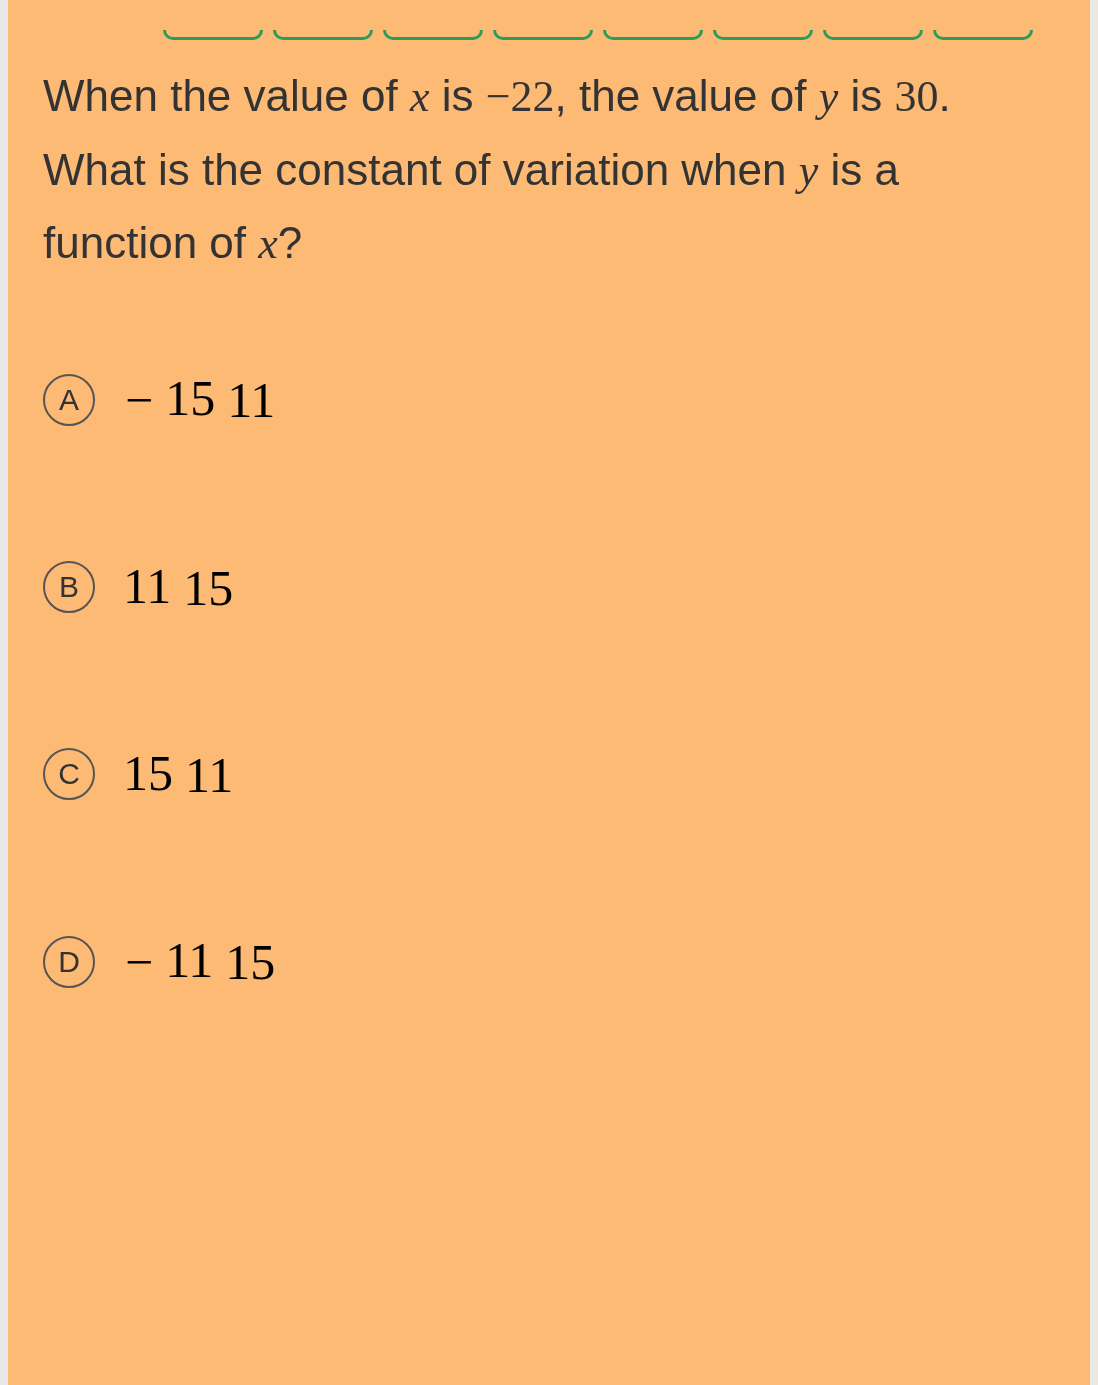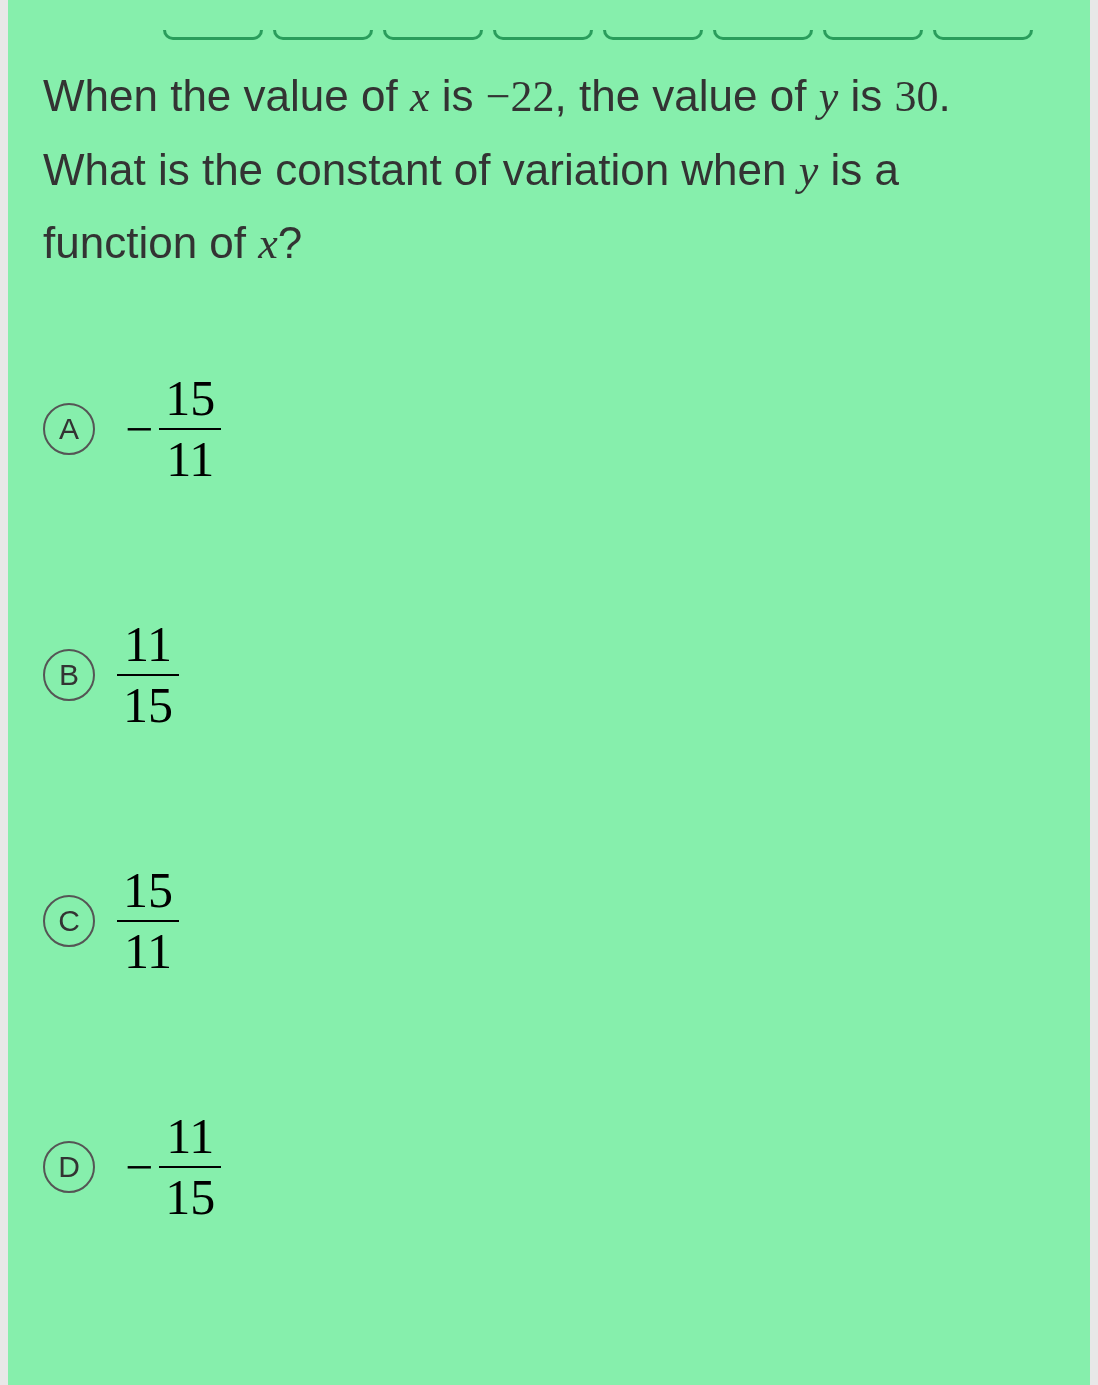--- a/index.html
+++ b/index.html
@@ -5,21 +5,21 @@
     * { margin: 0; padding: 0; box-sizing: border-box; }
     body {
       font-family: 'Segoe UI', Tahoma, Geneva, Verdana, sans-serif;
       background: #f5f5f5;
       padding: 0;
       width: 1098px;
       height: 1385px;
       position: relative;
     }
     .container {
-      background: #86efac;
+      background: #fdba74;
       padding: 30px 35px;
       width: 100%;
       min-height: 100%;
       border-left: 8px solid #e8e8e8;
       border-right: 8px solid #e8e8e8;
     }
     .top-boxes {
       display: flex;
       gap: 10px;
       margin-bottom: 20px;
@@ -65,21 +65,20 @@
     .choice-content {
       display: flex;
       align-items: center;
       font-family: Georgia, 'Times New Roman', serif;
       font-size: 50px;
       color: #000;
     }
     .minus-sign { margin-right: 6px; margin-left: 8px; }
     .fraction {
       display: inline-flex;
-      flex-direction: column;
       align-items: center;
       line-height: 1.1;
     }
     .frac-num { padding: 0 6px 2px 6px; }
     .frac-line { width: 100%; border-top: 2.5px solid #000; }
     .frac-den { padding: 2px 6px 0 6px; }
   </style>
 </head>
 <body>
 

